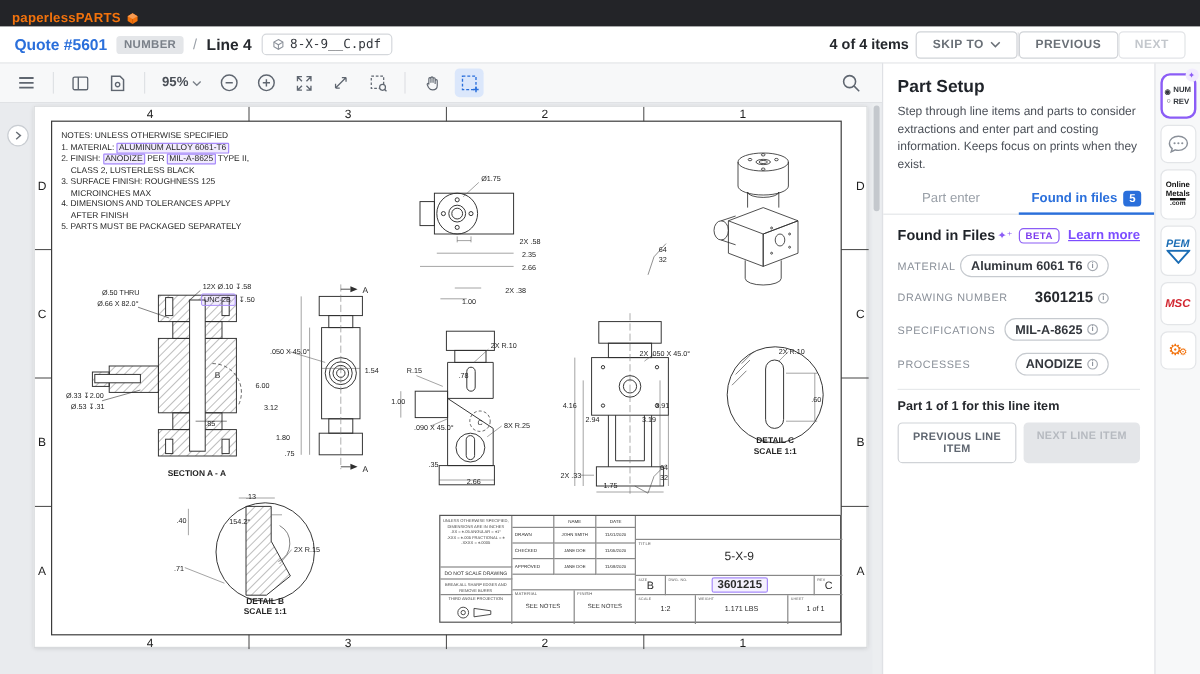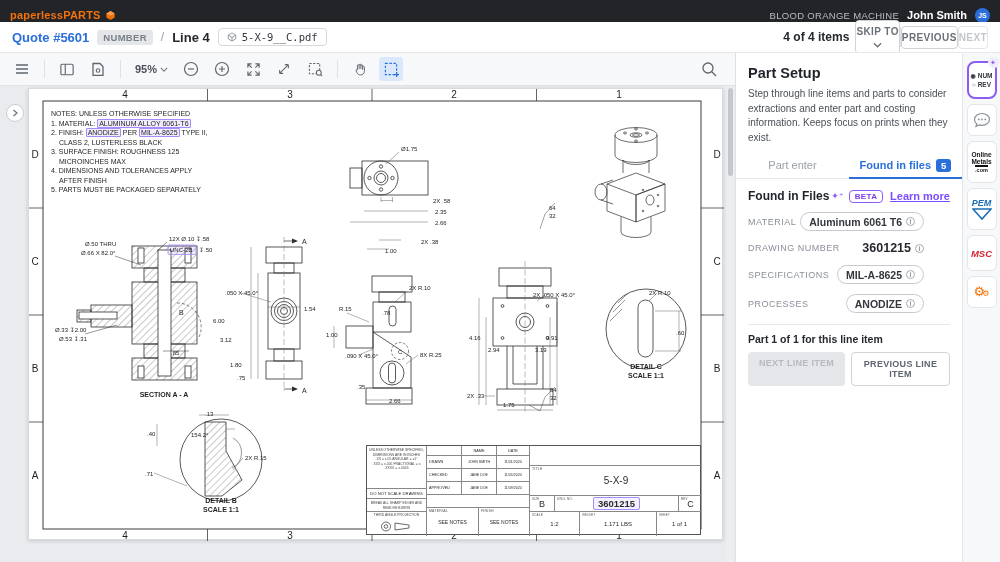--- a/index.html
+++ b/index.html
@@ -16,21 +16,21 @@
 
   
   .quotebar { position:absolute; left:0; top:22px; width:1000px; height:30px; background:#fff; display:flex; align-items:center; padding:0 12px; gap:8px; }
   .quote-link { color:#2a6fdb; font-size:13px; font-weight:bold; text-decoration:none; }
   .draft-badge { background:#e4e6e9; color:#7a8089; font-size:9.5px; font-weight:bold; padding:2px 6px; border-radius:3px; letter-spacing:.3px; }
   .crumb-sep { color:#9aa0a8; font-size:12px; }
   .line-label { color:#25282d; font-size:13px; font-weight:bold; }
   .file-chip { display:flex; align-items:center; gap:5px; border:1px solid #d5d8dc; border-radius:4px; padding:2px 8px; font-family:"DejaVu Sans Mono", monospace; font-size:10.5px; color:#34383e; background:#fff; }
   .qb-right { margin-left:auto; display:flex; align-items:center; }
   .items-count { font-size:12px; font-weight:bold; color:#25282d; margin-right:6px; }
-  .btn { border:1px solid #d0d3d7; background:#fff; border-radius:4px; padding:5px 0; font-size:10px; font-weight:bold; letter-spacing:.4px; color:#6a7077; display:flex; align-items:center; gap:5px; font-family:inherit;flex-direction:column; }
+  .btn { border:1px solid #d0d3d7; background:#fff; border-radius:4px; padding:5px 13px; font-size:10px; font-weight:bold; letter-spacing:.4px; color:#6a7077; display:flex; align-items:center; gap:5px; font-family:inherit; }
   .btn.disabled { color:#c3c7cc; border-color:#e2e4e7; }
   .vdiv { width:1px; height:20px; background:#e0e2e5; }
 
   
   .vtoolbar { position:absolute; left:0; top:52px; width:735px; height:34px; background:#f7f8f9; border-top:1px solid #e6e8ea; border-bottom:1px solid #e0e2e5; display:flex; align-items:center; padding:0 10px; gap:7px; }
   .ticon { width:24px; height:24px; display:flex; align-items:center; justify-content:center; color:#5f6670; border-radius:4px; }
   .ticon svg { display:block; }
   .ticon.active { background:#dbe7fb; color:#2a6fdb; }
   .tdiv { width:1px; height:18px; background:#dfe2e5; margin:0 3px; }
   .zoom-ctrl { display:flex; align-items:center; gap:3px; font-size:11px; font-weight:bold; color:#4a4f57; padding:0 4px; }
@@ -43,21 +43,21 @@
   .canvas { position:absolute; left:0; top:86px; width:735px; height:476px; background:#e9ebee; overflow:hidden; }
   .sheet { position:absolute; left:28px; top:2px; width:695px; height:452px; background:#fff; border:1px solid #d8dadd; box-shadow:0 1px 4px rgba(0,0,0,.15); }
   .sheet svg.linework { position:absolute; left:0; top:0; width:695px; height:452px; }
   #dim-layer text { font-family:"Liberation Sans", sans-serif; fill:#1f1f1f; }
 
   .notes { position:absolute; left:22px; top:20px; width:245px; font-size:7px; line-height:9.5px; color:#1f1f1f; }
   .notes .ind { padding-left:8px; }
   .hl { border:1px solid #a78bfa; background:rgba(139,92,246,.12); border-radius:1px; padding:0 1px; }
 
   
-  .tblock { position:absolute; left:337px; top:356px; width:335px; height:90px; border:1px solid #555; color:#2b2b2b; background:#fff; }
+  .tblock { position:absolute; left:337px; top:340px; width:335px; height:90px; border:1px solid #555; color:#2b2b2b; background:#fff; }
   .tbc { position:absolute; border-right:1px solid #888; border-bottom:1px solid #888; overflow:hidden; }
   .tb-lab { position:absolute; left:2px; top:1px; font-size:3.5px; color:#555; letter-spacing:.2px; }
   .tb-ctr { position:absolute; left:0; right:0; top:0; bottom:0; display:flex; align-items:center; justify-content:center; font-size:5px; }
   .tol-line { font-size:3.4px; line-height:4.6px; text-align:center; color:#444; }
   .dwg-hl { font-size:9.5px; font-weight:bold; border:1px solid #a78bfa; background:#f5f1fe; border-radius:2px; padding:0 4px; }
 
   .expander { position:absolute; left:6px; top:18px; width:18px; height:18px; border-radius:50%; background:#fff; border:1px solid #c9cdd2; color:#6a7077; display:flex; align-items:center; justify-content:center; font-size:10px; }
   .vscroll { position:absolute; right:1px; top:0; bottom:0; width:7px; background:#eceef0; }
   .vscroll .thumb { position:absolute; top:2px; left:1px; width:5px; height:88px; border-radius:3px; background:#c4c8cd; }
 
@@ -111,38 +111,33 @@
 
   <div class="topbar">
     <div class="brand">
       <span>paperlessPARTS</span>
       <svg width="11" height="11" viewBox="0 0 16 16">
           <path d="M8 1.5 14 5v6L8 14.5 2 11V5Z" fill="#f2720c"></path>
           <path d="M8 1.5 14 5 8 8.5 2 5Z" fill="#f79b52"></path>
           <path d="M8 8.5V14.5" stroke="#c85a08" stroke-width="1"></path>
         </svg>
     </div>
-    <div class="topbar-right">
-      <span class="company">BLOOD ORANGE MACHINE</span>
-      <span class="username">John Smith</span>
-      <span class="avatar">JS</span>
-    </div>
   </div>
 
   <div class="quotebar">
     <a class="quote-link" href="#">Quote #5601</a>
     <span class="draft-badge">NUMBER</span>
     <span class="crumb-sep">/</span>
     <span class="line-label">Line 4</span>
     <span class="file-chip">
       <svg width="10" height="10" viewBox="0 0 16 16">
           <path d="M8 1.5 14 5v6L8 14.5 2 11V5Z" fill="none" stroke="#8a9099" stroke-width="1.4"></path>
           <path d="M2 5 8 8.5 14 5 M8 8.5V14.5" fill="none" stroke="#8a9099" stroke-width="1.4"></path>
         </svg>
-      <span>5-X-9__C.pdf</span>
+      <span>8-X-9__C.pdf</span>
     </span>
     <div class="qb-right">
       <span class="items-count">4 of 4 items</span>
       <button class="btn">
         <span>SKIP TO</span>
         <svg width="9" height="6" viewBox="0 0 10 6">
             <path d="M1 1 5 5 9 1" fill="none" stroke="#6a7077" stroke-width="1.4"></path>
           </svg>
       </button>
       <div class="vdiv"></div>
@@ -615,22 +610,22 @@
             <span class="pill">
               <span>ANODIZE</span>
               <span class="info"></span>
             </span>
           </span>
       </div>
 
       <div class="panel-div"></div>
       <div class="part-nav-text">Part 1 of 1 for this line item</div>
       <div class="line-btns">
+        <div class="line-btn outline">PREVIOUS LINE ITEM</div>
         <div class="line-btn disabled">NEXT LINE ITEM</div>
-        <div class="line-btn outline">PREVIOUS LINE ITEM</div>
       </div>
     </div>
   </div>
 
   <div class="rail">
     <div class="rail-card numrev">
       <span class="sparkle-badge">✦</span>
       <span class="numrev-row">
           <span class="radio-glyph">◉</span>
           <span>NUM</span>

